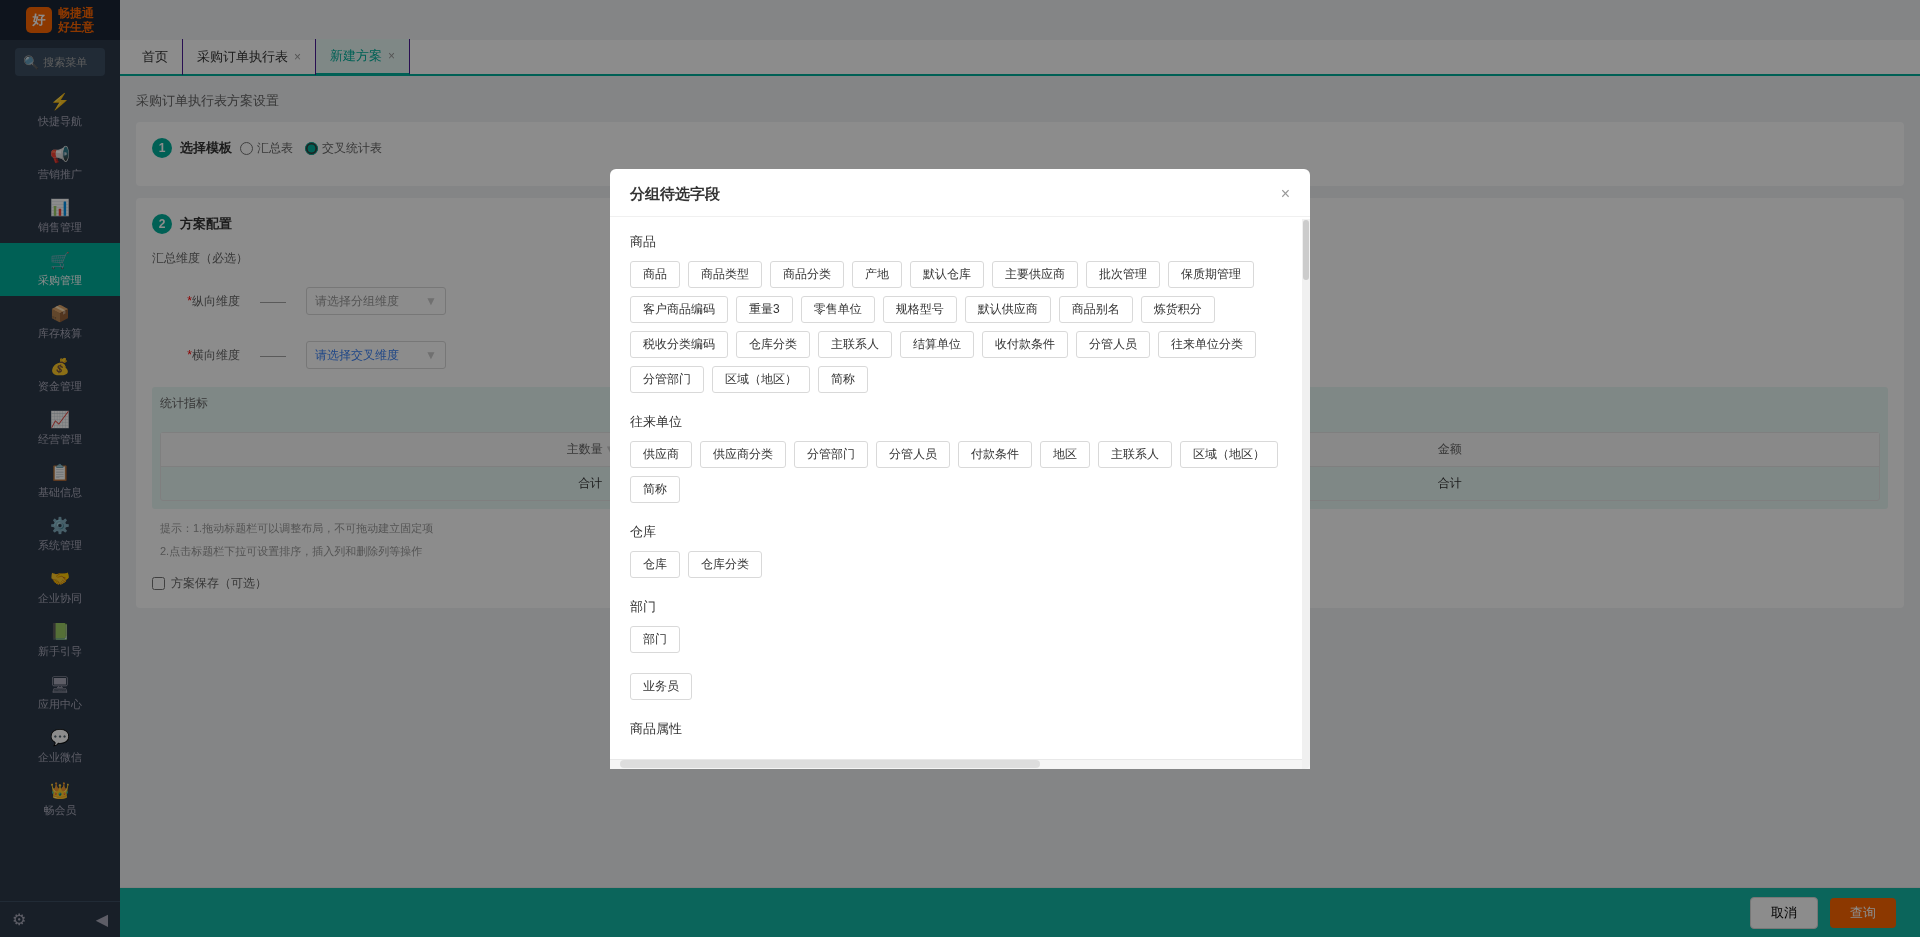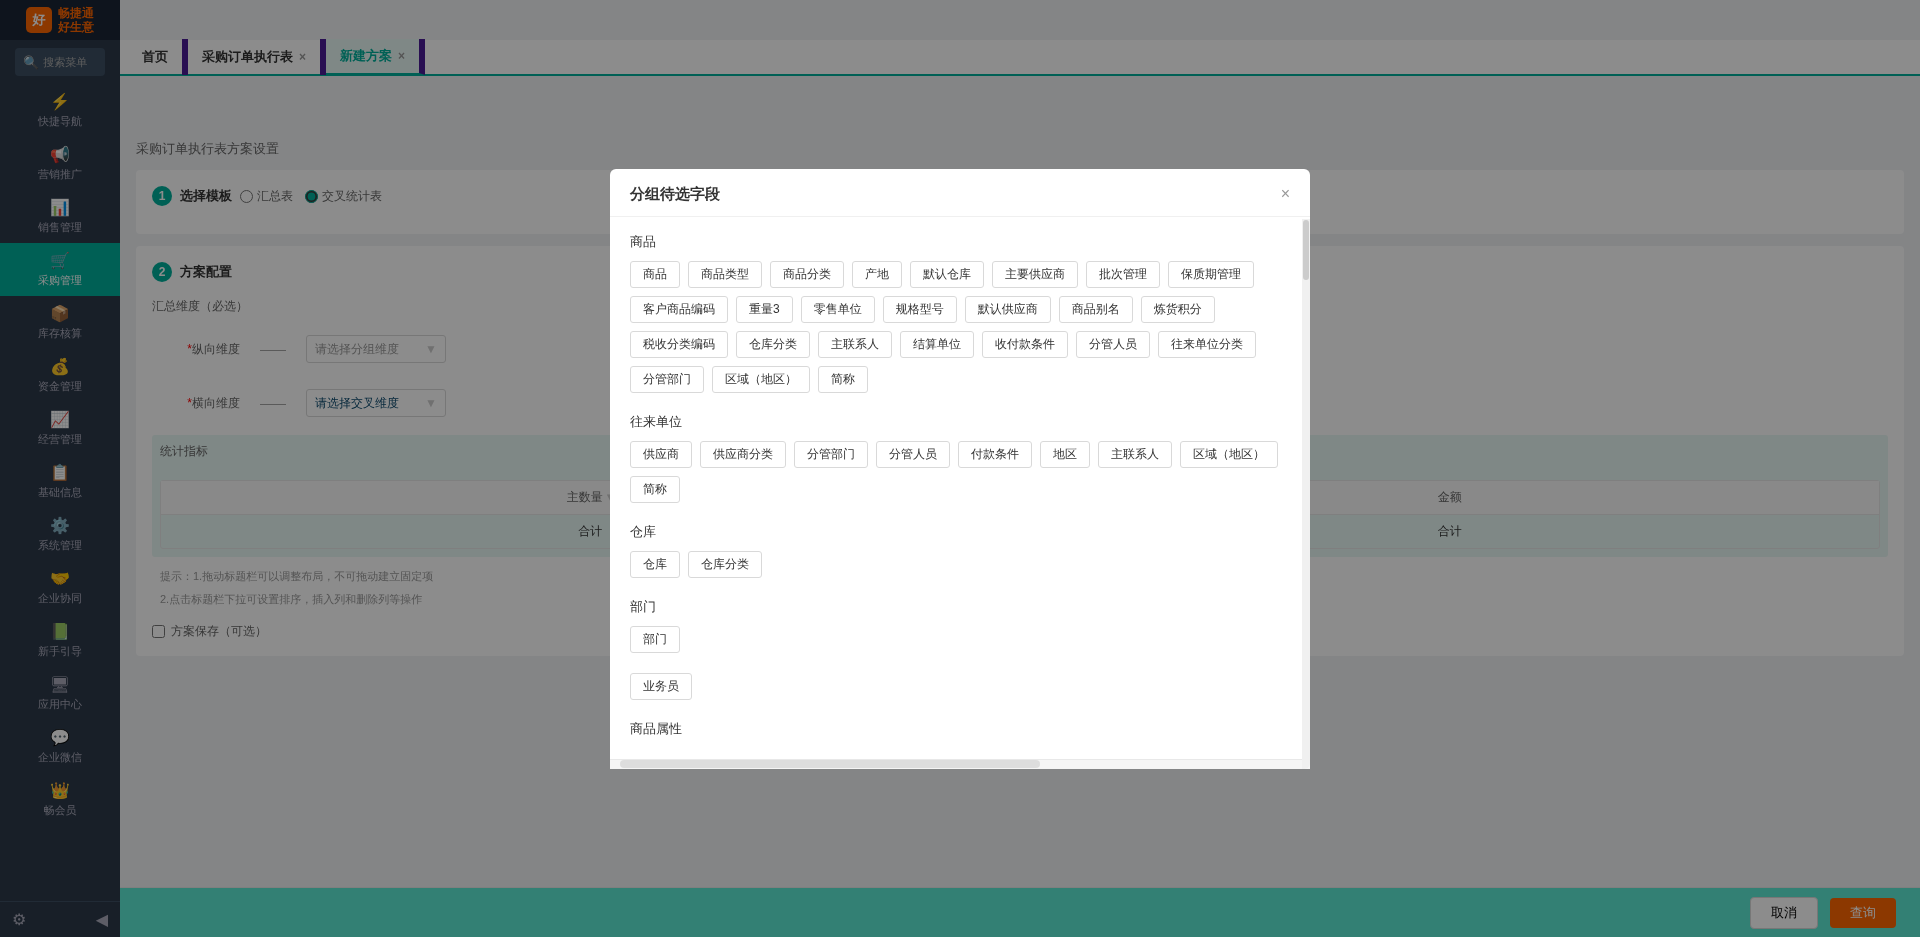--- a/index.html
+++ b/index.html
@@ -17,24 +17,23 @@
       top: 40px; left: 120px; right: 0;
       z-index: 99;
     }
     .tab {
       height: 36px;
       display: flex;
       align-items: center;
       padding: 0 14px;
       font-size: 13px;
       cursor: pointer;
-      border-right: 6px solid #4c1d95;
+      border-right: 1px solid #4c1d95;
       color: #333;
       gap: 6px;
-      font-weight: bold;
     }
     .tab.active {
       background: #e8f8f5;
       color: #00b09b;
       border-bottom: 2px solid #00b09b;
     }
     .tab-close { color: #999; font-size: 12px; }
 
     
     .sidebar {
@@ -108,21 +107,20 @@
       margin-left: 120px;
       margin-top: 76px;
       padding: 16px;
       background: #f0f2f5;
       min-height: calc(100vh - 76px);
     }
     .page-title {
       font-size: 13px;
       color: #666;
       margin-bottom: 12px;
-      margin-top: 48px;
     }
     .card {
       background: #fff;
       border-radius: 4px;
       padding: 16px;
       margin-bottom: 12px;
     }
     .section-header {
       display: flex;
       align-items: center;
@@ -140,21 +138,21 @@
     .section-title { font-size: 13px; font-weight: bold; color: #333; }
     .radio-group { display: flex; gap: 12px; align-items: center; }
     .radio-item { display: flex; align-items: center; gap: 4px; font-size: 12px; color: #666; cursor: pointer; }
     .radio-item input[type=radio] { accent-color: #00b09b; }
 
     
     .bottom-buttons {
       position: fixed;
       bottom: 0; right: 0;
       height: 50px;
-      background: #5eead4;
+      background: #14b8a6;
       border-top: 1px solid #e8e8e8;
       display: flex;
       align-items: center;
       justify-content: flex-end;
       padding: 0 24px;
       gap: 12px;
       z-index: 200;
       width: calc(100% - 120px);
       margin-left: 120px;
     }
@@ -411,21 +409,21 @@
       <div class="form-select" style="display:flex;align-items:center;cursor:pointer;">
         <span style="color:#999;">请选择分组维度</span>
         <span style="margin-left:auto;color:#ccc;">▼</span>
       </div>
     </div>
 
     <div class="form-row">
       <span class="form-label"><span class="form-required">*</span>横向维度</span>
       <span style="margin: 0 8px; color: #999;">——</span>
       <div class="form-select" style="display:flex;align-items:center;cursor:pointer;">
-        <span style="color:#0c4a6e;">请选择交叉维度</span>
+        <span style="color:#3b82f6;">请选择交叉维度</span>
         <span style="margin-left:auto;color:#ccc;">▼</span>
       </div>
     </div>
 
     <div style="margin: 8px 0; background: #e8f8f5; padding: 8px; border-radius: 3px;">
       <div style="font-size:12px;color:#666;margin-bottom:20px;">统计指标</div>
       <div class="table-area">
         <div class="table-header">
           <div class="table-col">
             <div style="display:flex;align-items:center;justify-content:center;gap:4px;">

